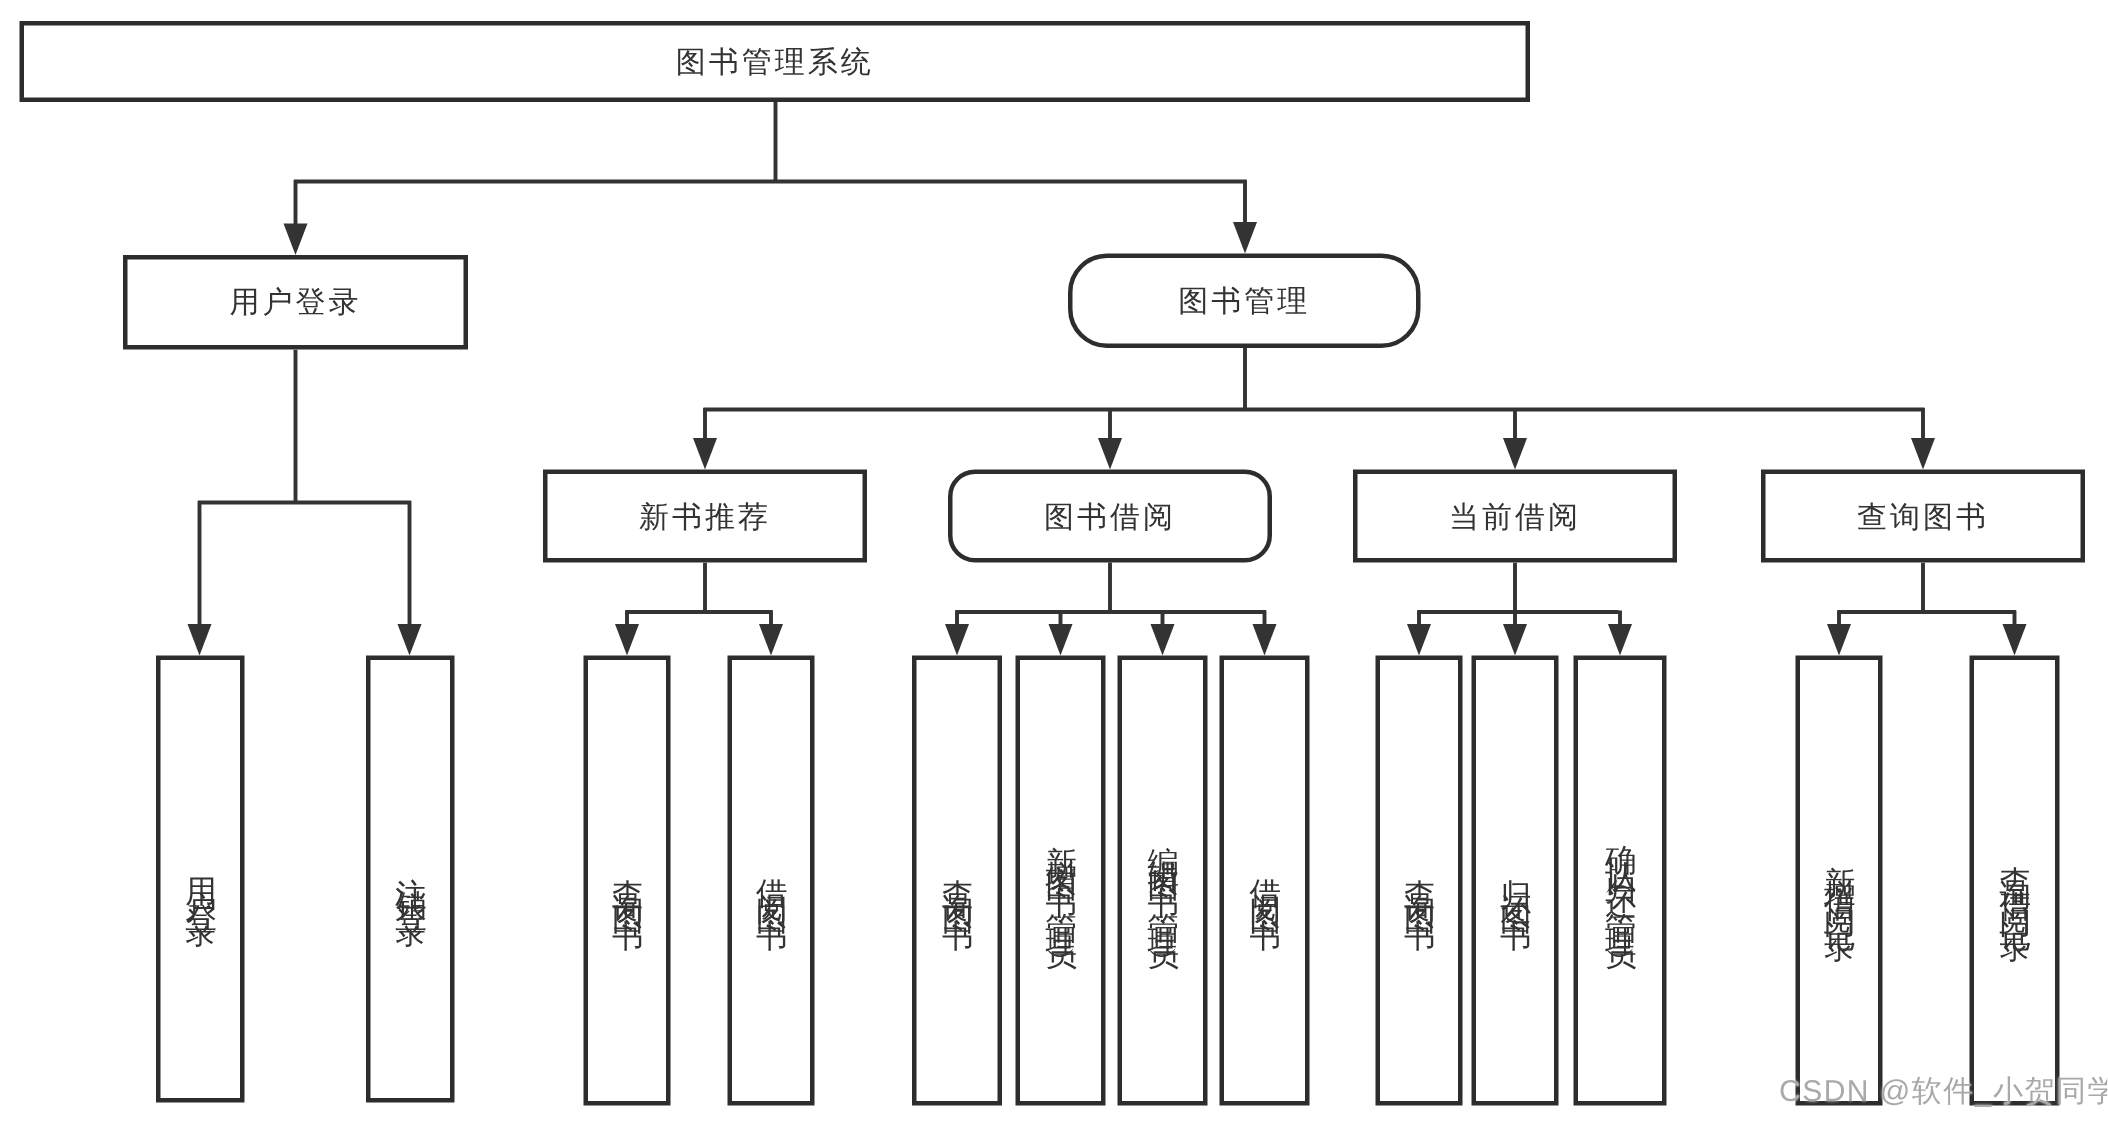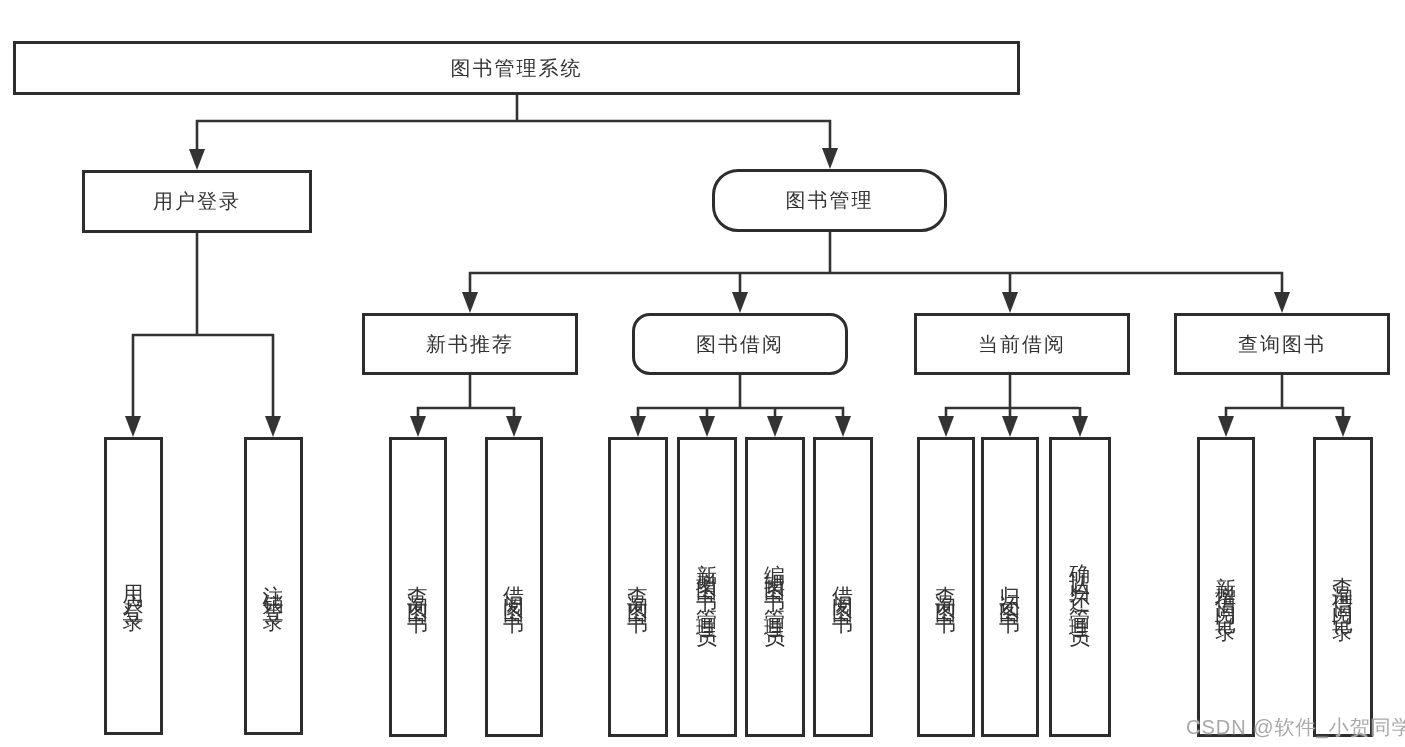--- a/index.html
+++ b/index.html
@@ -78,28 +78,28 @@
       <line x1="1010" y1="407" x2="1010" y2="423" stroke="#333333" stroke-width="2.6"></line>
       <polygon points="1002,416 1018,416 1010,437" fill="#333333"></polygon>
       <line x1="1080" y1="407" x2="1080" y2="423" stroke="#333333" stroke-width="2.6"></line>
       <polygon points="1072,416 1088,416 1080,437" fill="#333333"></polygon>
       <line x1="1226" y1="407" x2="1226" y2="423" stroke="#333333" stroke-width="2.6"></line>
       <polygon points="1218,416 1234,416 1226,437" fill="#333333"></polygon>
       <line x1="1343" y1="407" x2="1343" y2="423" stroke="#333333" stroke-width="2.6"></line>
       <polygon points="1335,416 1351,416 1343,437" fill="#333333"></polygon>
     </svg>
 
-  <div class="box" style="left:13px; top:14px; width:1007px; height:54px;margin-top:27px;">图书管理系统</div>
+  <div class="box" style="left:13px; top:14px; width:1007px; height:54px;">图书管理系统</div>
 
   <div class="box" style="left:82px; top:170px; width:230px; height:63px;">用户登录</div>
   <div class="box" style="left:712px; top:169px; width:235px; height:63px;border-radius:26px;">图书管理</div>
 
   <div class="box" style="left:362px; top:313px; width:216px; height:62px;">新书推荐</div>
   <div class="box" style="left:632px; top:313px; width:216px; height:62px;border-radius:18px;">图书借阅</div>
-  <div class="box" style="left:902px; top:313px; width:216px; height:62px;margin-left:12px;">当前借阅</div>
+  <div class="box" style="left:902px; top:313px; width:216px; height:62px;">当前借阅</div>
   <div class="box" style="left:1174px; top:313px; width:216px; height:62px;">查询图书</div>
 
   <div class="box leaf" style="left:104px; top:437px; width:59px; height:298px;">
     <span class="vtext">用户登录</span>
   </div>
   <div class="box leaf" style="left:244px; top:437px; width:59px; height:298px;">
     <span class="vtext">注销登录</span>
   </div>
 
   <div class="box leaf" style="left:389px; top:437px; width:58px; height:300px;">

